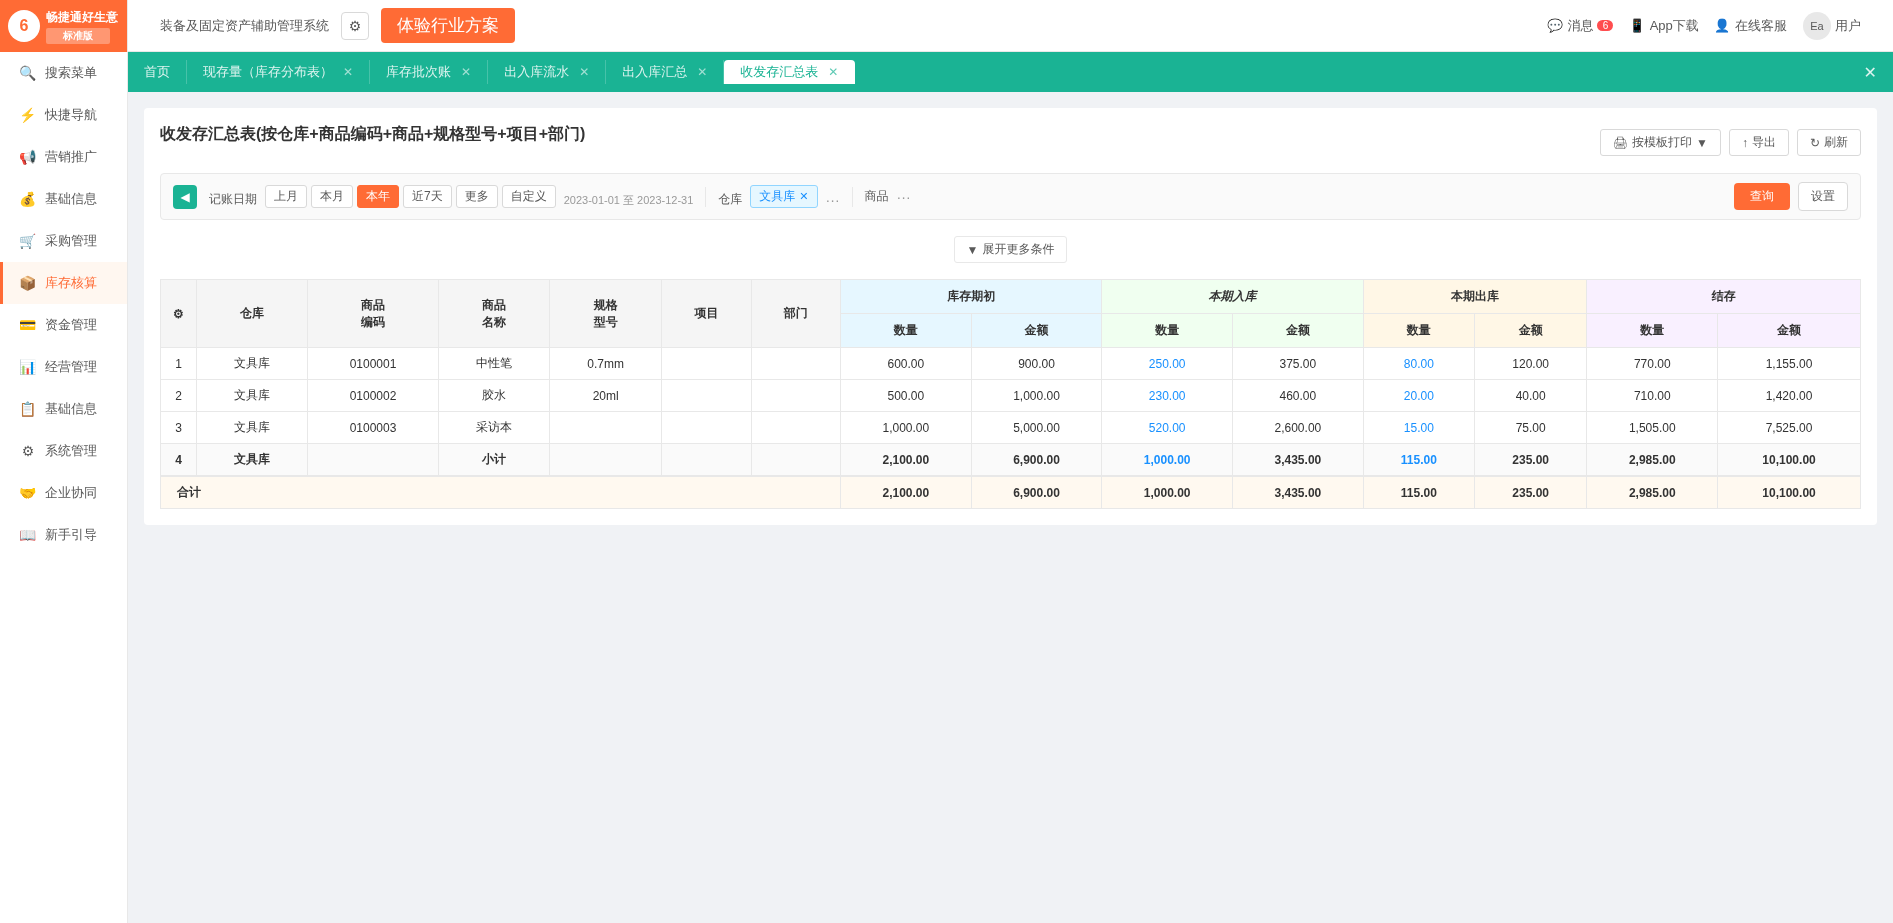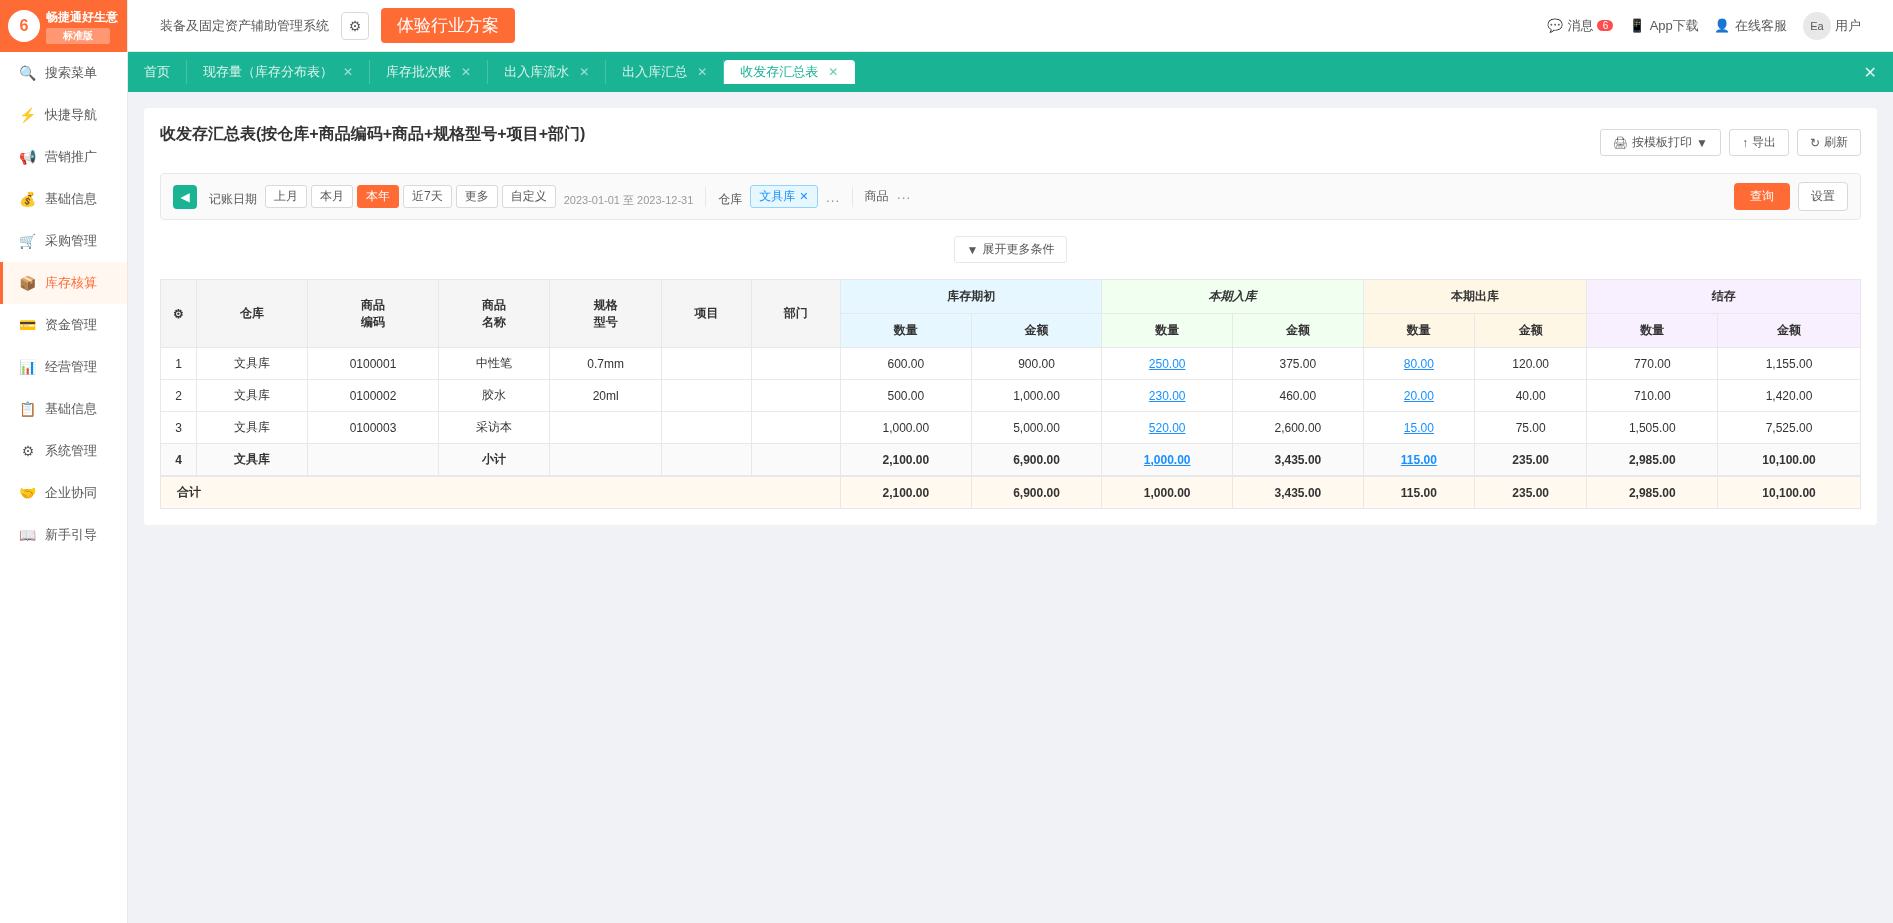--- a/index.html
+++ b/index.html
@@ -62,21 +62,21 @@
     .expand-bar { display: flex; justify-content: center; align-items: center; padding: 4px; margin-bottom: 12px; }
     .expand-btn { display: flex; align-items: center; gap: 4px; font-size: 12px; color: #595959; cursor: pointer; padding: 4px 12px; border: 1px solid #e8e8e8; border-radius: 3px; background: #fff; }
     .toolbar-btn { display: flex; align-items: center; gap: 4px; padding: 4px 12px; border: 1px solid #d9d9d9; border-radius: 3px; background: #fff; cursor: pointer; font-size: 12px; color: #595959; }
 
     
     .data-table { width: 100%; border-collapse: collapse; font-size: 12px; }
     .data-table th { background: #f5f5f5; padding: 8px 12px; text-align: center; border: 1px solid #e8e8e8; color: #333; font-weight: 600; white-space: nowrap; }
     .data-table td { padding: 7px 12px; border: 1px solid #e8e8e8; text-align: center; color: #333; }
     .data-table .bold-row td { font-weight: bold; background: #fafafa; }
     .settings-icon-cell { width: 36px; }
-    .link-text { color: #1890ff; text-decoration: underline; cursor: pointer; }
+    .link-text { color: #1890ff; cursor: pointer; }
   </style>
 </head>
 <body>
 
 <div class="sidebar">
   <div class="sidebar-logo">
     <div class="sidebar-logo-icon">
       <span>6</span>
     </div>
     <div>

